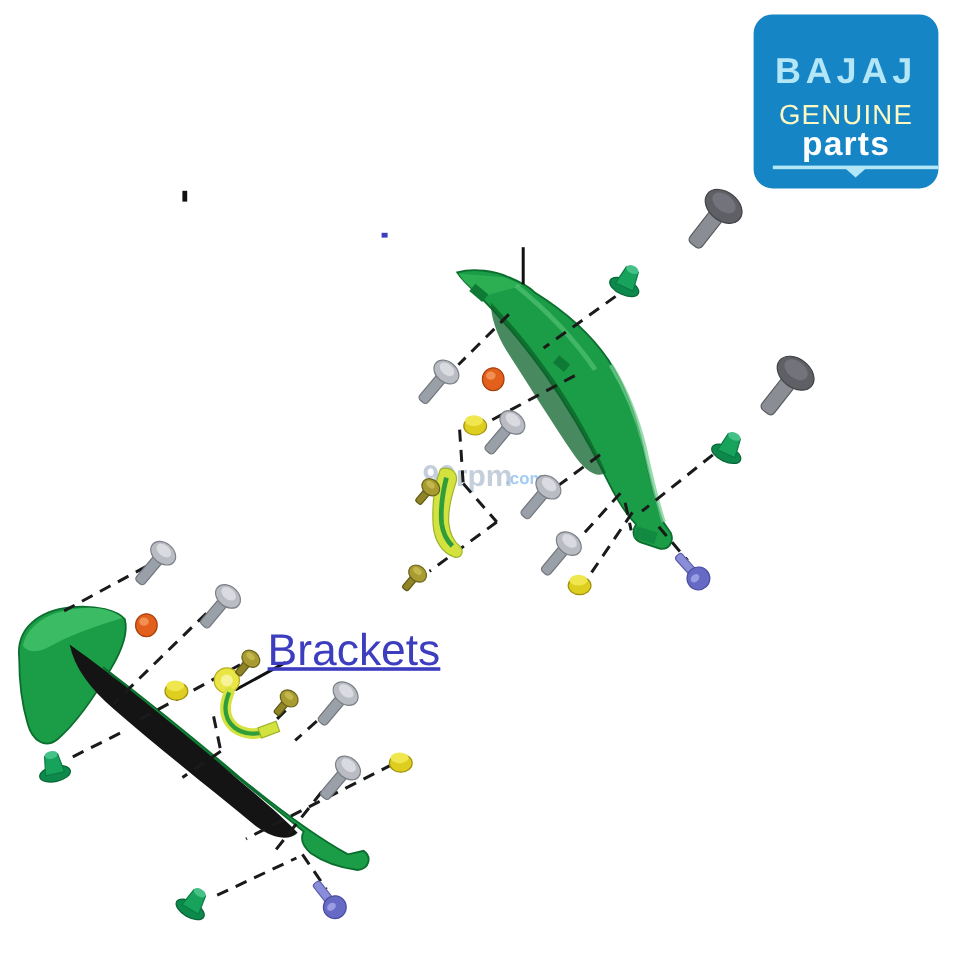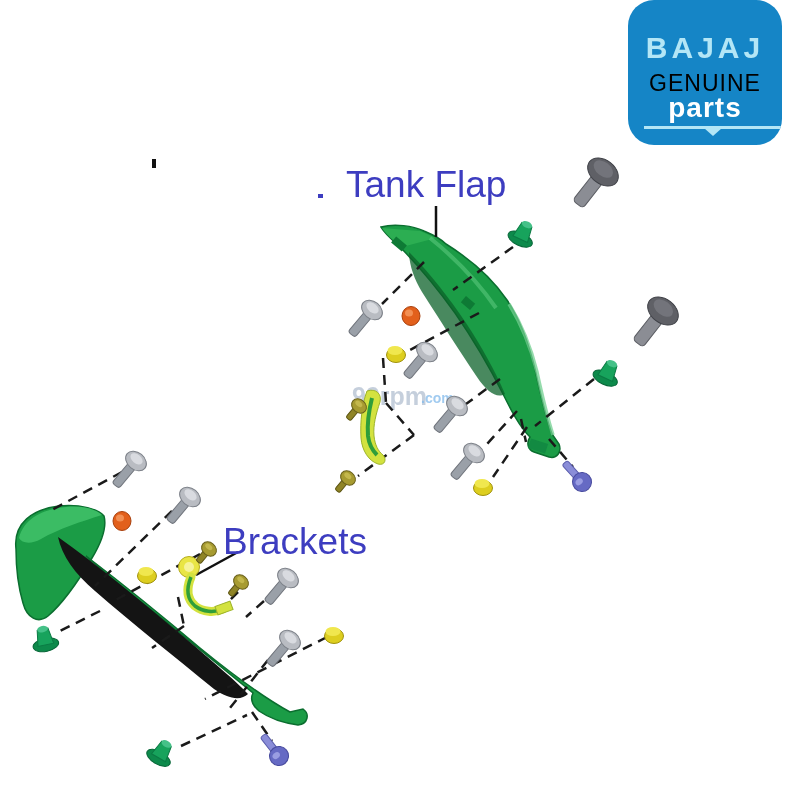--- a/index.html
+++ b/index.html
@@ -2,25 +2,25 @@
 <html><head>
 <meta charset="utf-8">
 <style>
   html,body{margin:0;padding:0;background:#fff;}
   .stage{position:relative;width:800px;height:800px;background:#ffffff;overflow:hidden;
          font-family:"Liberation Sans", sans-serif;}
   svg{position:absolute;left:0;top:0;}
   .part-label{position:absolute;color:#3d3dc0;font-size:37px;line-height:1;white-space:nowrap;
               font-family:"Liberation Sans", sans-serif;}
   #tank-flap-label{left:346px;top:166px;}
-  #brackets-label{left:223px;top:523px;}
-  .logo{position:absolute;left:628px;top:0;width:154px;height:145px;background:#1585c6;
-        border-radius:26px;text-align:center;overflow:hidden;}
+  #brackets-label{left:223px;top:523px;text-decoration:underline;}
+  .logo{position:absolute;left:628px;top:12px;width:154px;height:145px;background:#1585c6;
+        border-radius:16px;text-align:center;overflow:hidden;}
   .logo .brand{margin-top:33px;color:#b3e6f6;font-weight:bold;font-size:30px;letter-spacing:4px;line-height:1;}
-  .logo .genuine{margin-top:9px;color:#000000;font-size:23px;letter-spacing:1px;line-height:1;}
+  .logo .genuine{margin-top:9px;color:#fef9c3;font-size:23px;letter-spacing:1px;line-height:1;}
   .logo .parts{margin-top:0px;color:#ffffff;font-weight:bold;font-size:28px;letter-spacing:1px;line-height:0.9;}
   .logo .rule{position:absolute;left:16px;top:126px;width:140px;height:3px;background:#b3e6f6;}
   .logo .arrow{position:absolute;left:76px;top:128px;width:0;height:0;
                border-left:9px solid transparent;border-right:9px solid transparent;
                border-top:8px solid #b3e6f6;}
   .tick{position:absolute;}
   #tick-1{left:152px;top:159px;width:4px;height:9px;background:#111;}
   #tick-2{left:318px;top:194px;width:5px;height:4px;background:#3d3dc0;}
 </style>
 </head>
@@ -185,21 +185,20 @@
 
     <use href="#screw-olive" transform="translate(359,406) rotate(40)"></use>
     <use href="#screw-olive" transform="translate(348,478) rotate(40)"></use>
     <use href="#screw-olive" transform="translate(209,549) rotate(40)"></use>
     <use href="#screw-olive" transform="translate(241,582) rotate(40)"></use>
 
     <use href="#bolt-blue" transform="translate(582,482) rotate(-42)"></use>
     <use href="#bolt-blue" transform="translate(279,756) rotate(-38)"></use>
   </svg>
 
-  <div class="part-label" id="tank-flap-label">Tank Flap</div>
   <div class="part-label" id="brackets-label">Brackets</div>
 
   <div class="tick" id="tick-1"></div>
   <div class="tick" id="tick-2"></div>
 
   <div class="logo">
     <div class="brand">BAJAJ</div>
     <div class="genuine">GENUINE</div>
     <div class="parts">parts</div>
     <div class="rule"></div>

